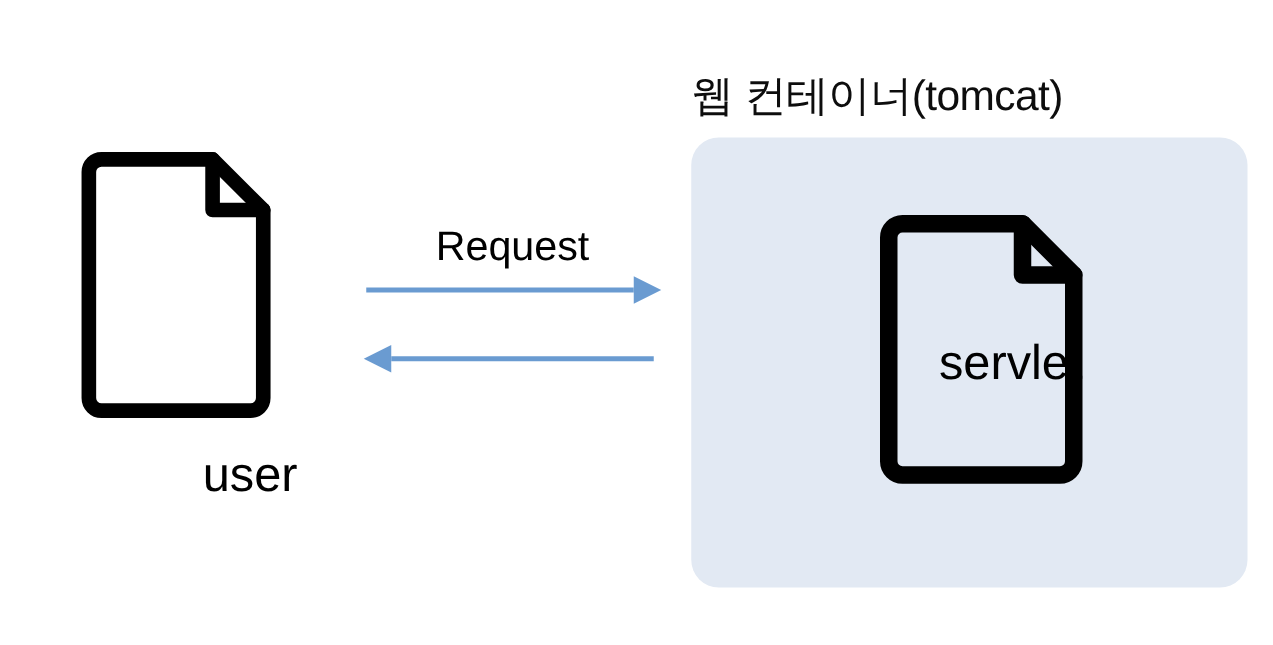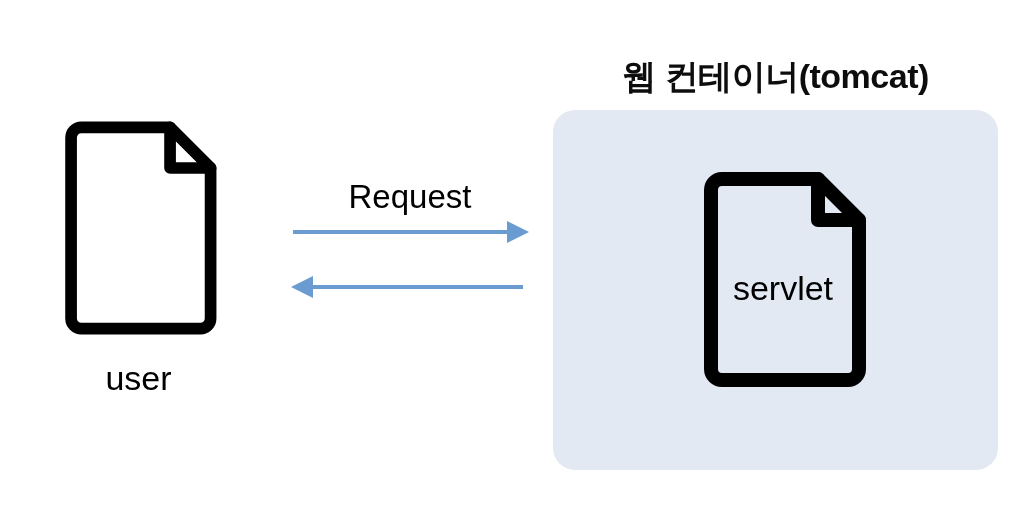--- a/index.html
+++ b/index.html
@@ -27,43 +27,43 @@
     width: 445px;
     height: 360px;
     background: #e2e9f3;
     border-radius: 22px;
   }
   .container-title {
     position: absolute;
     left: 553px;
     top: 54px;
     width: 445px;
-    text-align: center;
+    text-align: left;
     font-size: 34px;
-    font-weight: bold;
+    font-weight: normal;
     color: #0d0d0d;
     letter-spacing: -0.5px;
     white-space: nowrap;
   }
 
   
   .doc-icon {
     position: absolute;
   }
   .doc-icon svg {
     display: block;
     width: 100%;
     height: 100%;
     overflow: visible;
   }
   .doc-label {
     position: absolute;
     width: 100%;
-    text-align: center;
-    font-size: 34px;
+    text-align: right;
+    font-size: 39px;
     color: #000000;
     white-space: nowrap;
   }
 
   #user-icon {
     left: 39px;
     top: 122px;
     width: 199px;
     height: 212px;
   }

